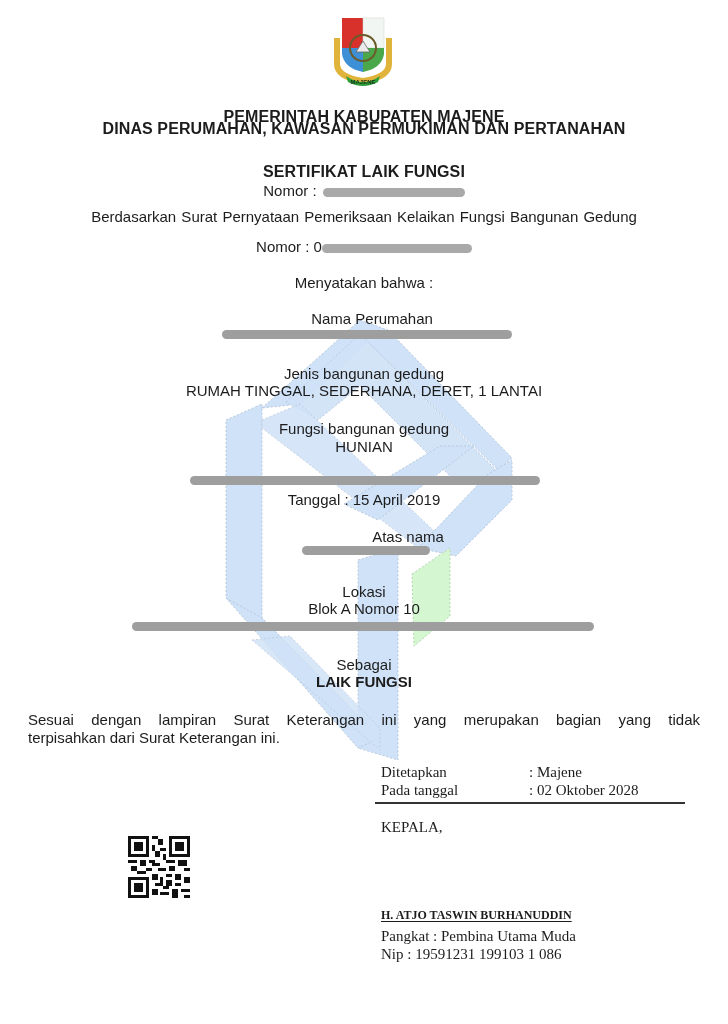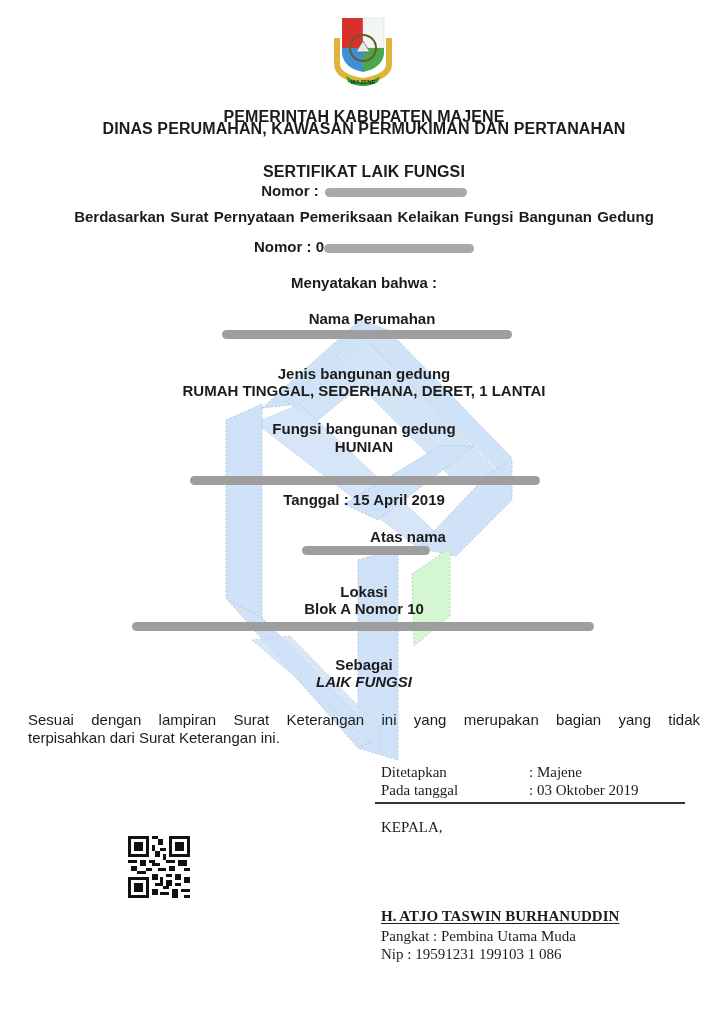--- a/index.html
+++ b/index.html
@@ -1,21 +1,21 @@
 <!DOCTYPE html>
 <html><head>
 <meta charset="utf-8">
 <style>
   html, body { margin: 0; padding: 0; background: #ffffff; }
   body {
     width: 728px; height: 1024px; position: relative; overflow: hidden;
     font-family: "Liberation Sans", sans-serif; color: #1c1c1c;
   }
   .abs { position: absolute; }
-  .center { position: absolute; left: 0; width: 728px; text-align: center; font-weight: bold; }
+  .center { position: absolute; left: 0; width: 728px; text-align: center; }
   .watermark { position: absolute; left: 0; top: 0; width: 728px; height: 1024px; z-index: 0; }
   .content { position: relative; z-index: 1; }
   .hdr { font-weight: bold; font-size: 16px; letter-spacing: 0.1px; }
   .t15 { font-size: 15px; }
   .redact {
     display: inline-block; height: 9px; border-radius: 5px;
     background: #a9a9a9; vertical-align: middle;
   }
   .redact-line {
     position: absolute; height: 9px; border-radius: 5px; background: #9e9e9e;
@@ -91,30 +91,30 @@
   <div class="center t15" style="top:491px;">Tanggal : 15 April 2019</div>
 
   <div class="center t15" style="top:528px;margin-left:44px;">Atas nama</div>
   <div class="redact-line" style="left:302px; top:546px; width:128px;"></div>
 
   <div class="center t15" style="top:583px;">Lokasi</div>
   <div class="center t15" style="top:600px;">Blok A Nomor 10</div>
   <div class="redact-line" style="left:132px; top:622px; width:462px;"></div>
 
   <div class="center t15" style="top:656px;">Sebagai</div>
-  <div class="center t15" style="top:673px; font-weight:bold; font-style:italic;">LAIK FUNGSI</div>
+  <div class="center t15" style="top:673px; font-weight:bold; ">LAIK FUNGSI</div>
 
   <div class="abs t15" style="left:28px; top:711px; width:672px; text-align:justify; text-align-last:justify; word-spacing:2px;">Sesuai dengan lampiran Surat Keterangan ini yang merupakan bagian yang tidak</div>
   <div class="abs t15" style="left:28px; top:729px;">terpisahkan dari Surat Keterangan ini.</div>
 
   <div class="sign-row" style="top:764px;">
     <span class="sign-label">Ditetapkan</span><span>: Majene</span>
   </div>
   <div class="sign-row" style="top:782px;">
-    <span class="sign-label">Pada tanggal</span><span>: 03 Oktober 2019</span>
+    <span class="sign-label">Pada tanggal</span><span>: 02 Oktober 2028</span>
   </div>
   <div class="abs" style="left:375px; top:802px; width:310px; height:1.5px; background:#333;"></div>
   <div class="sign-row" style="top:819px;">KEPALA,</div>
 
   <svg class="qr" viewBox="0 0 21 21" shape-rendering="crispEdges">
     <g fill="#111">
       <path d="M0,0h7v7h-7z M1,1v5h5v-5z M2,2h3v3h-3z"></path>
       <path d="M14,0h7v7h-7z M15,1v5h5v-5z M16,2h3v3h-3z"></path>
       <path d="M0,14h7v7h-7z M1,15v5h5v-5z M2,16h3v3h-3z"></path>
       <rect x="8" y="0" width="2" height="1"></rect>
@@ -145,17 +145,17 @@
         <rect x="16" y="16" width="2" height="1"></rect>
         <rect x="8" y="18" width="2" height="2"></rect>
       <rect x="11" y="19" width="3" height="1"></rect>
         <rect x="15" y="18" width="2" height="3"></rect>
         <rect x="18" y="18" width="3" height="1"></rect>
       <rect x="19" y="20" width="2" height="1"></rect>
         <rect x="12" y="17" width="2" height="1"></rect>
     </g>
   </svg>
 
-  <div class="sign-row" style="top:908px; font-weight:bold; text-decoration:underline; text-underline-offset:2px; font-size:15px;text-align:center;">H. ATJO TASWIN BURHANUDDIN</div>
+  <div class="sign-row" style="top:908px; font-weight:bold; text-decoration:underline; text-underline-offset:2px; font-size:12px;text-align:center;">H. ATJO TASWIN BURHANUDDIN</div>
   <div class="sign-row" style="top:928px;">Pangkat : Pembina Utama Muda</div>
   <div class="sign-row" style="top:946px;">Nip : 19591231 199103 1 086</div>
 
 </div>
 
 </body></html>

